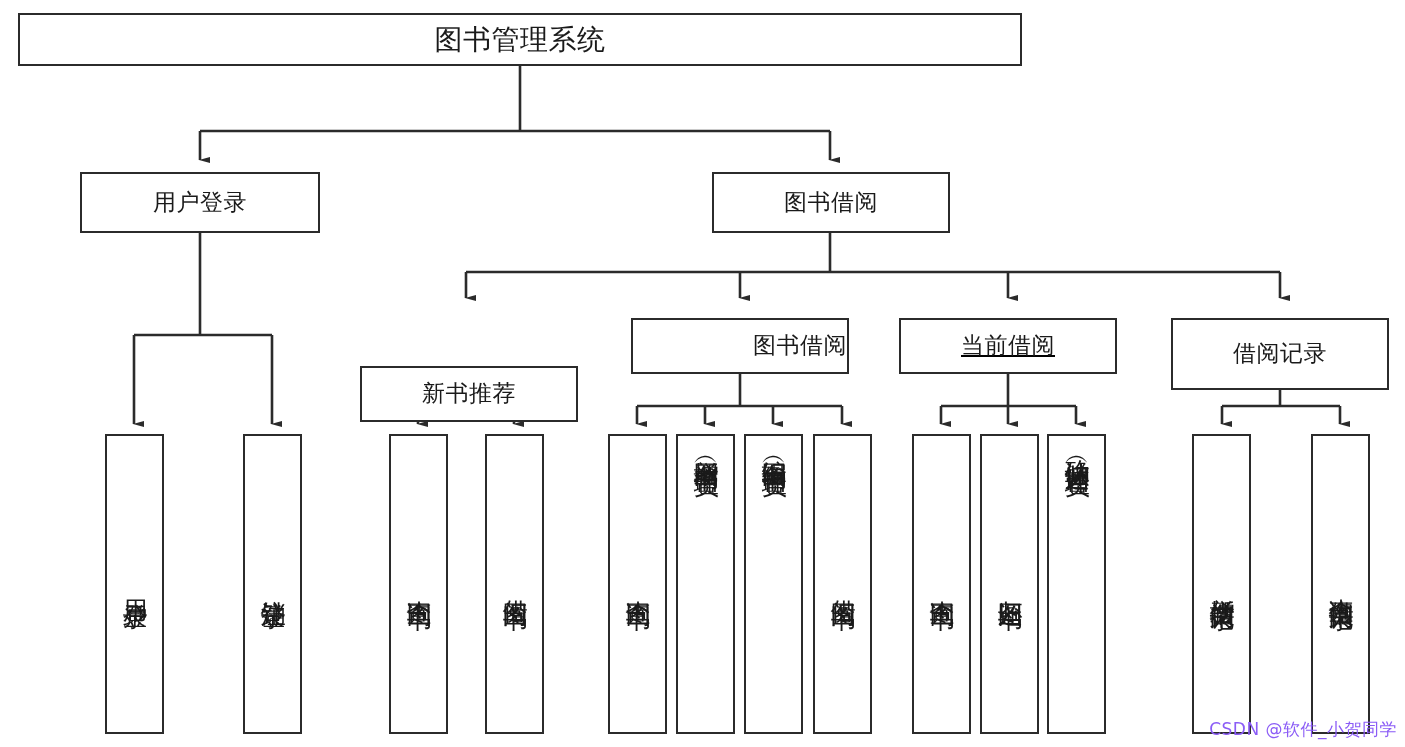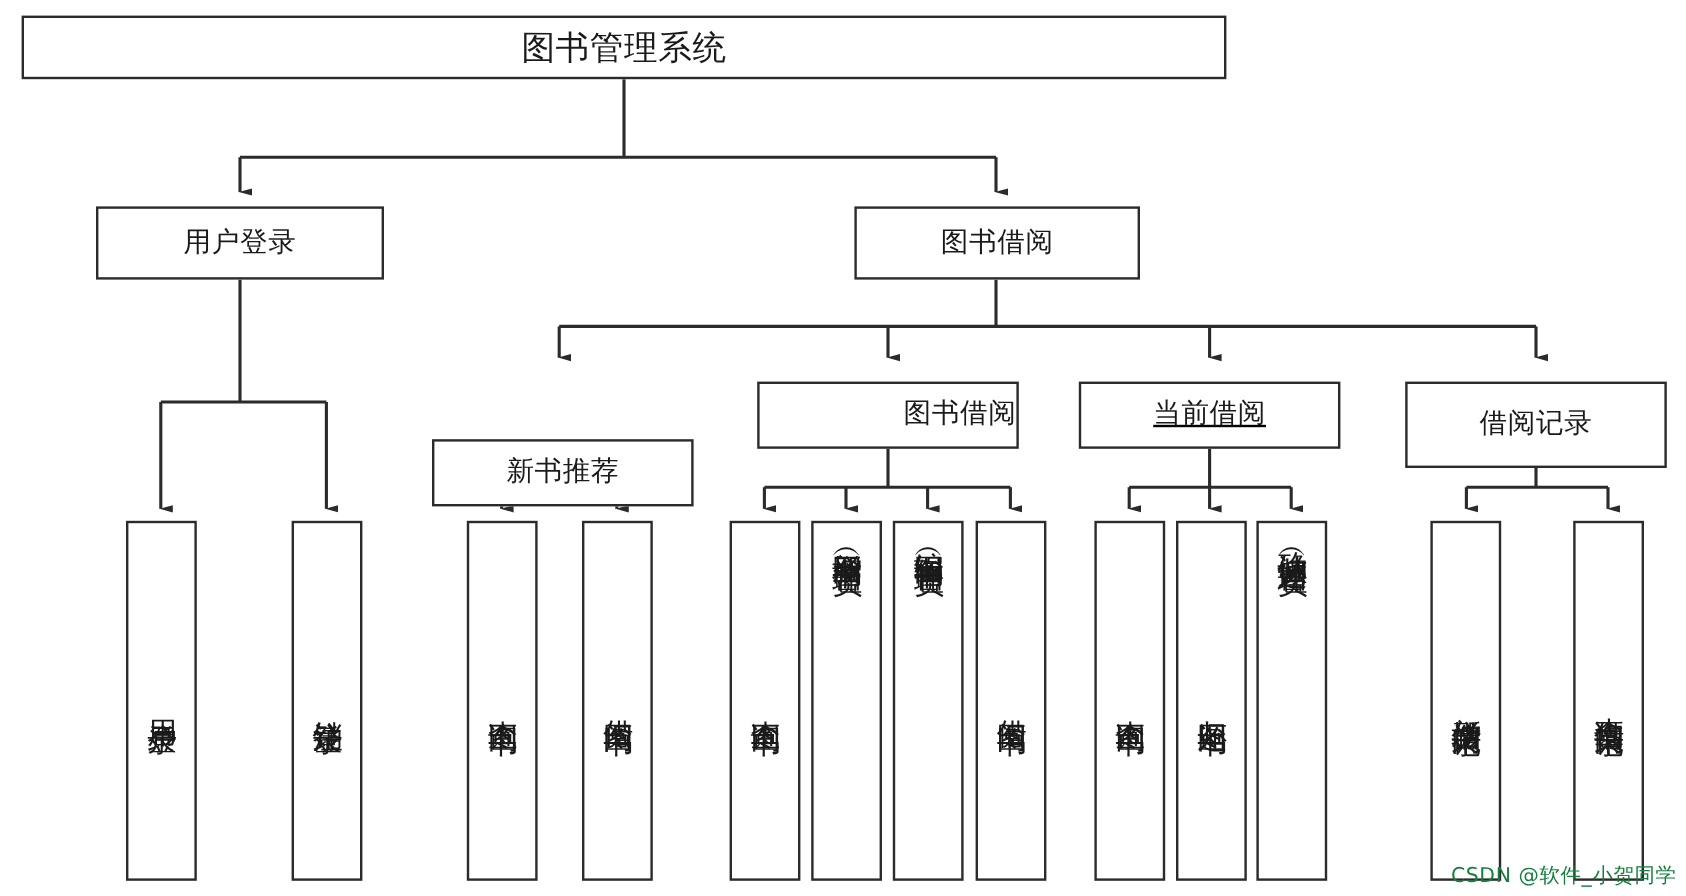--- a/index.html
+++ b/index.html
@@ -64,21 +64,21 @@
     font-size: 25px;
     line-height: 1.05;
     letter-spacing: 2px;
     white-space: nowrap;
   }
   .watermark {
     position: absolute;
     right: 8px;
     bottom: 6px;
     font-size: 17px;
-    color: #15803d;
+    color: #8b5cf6;
     letter-spacing: 0.5px;
     white-space: nowrap;
     user-select: none;
   }
 </style>
 </head>
 <body>
 
 <div id="canvas">
 

